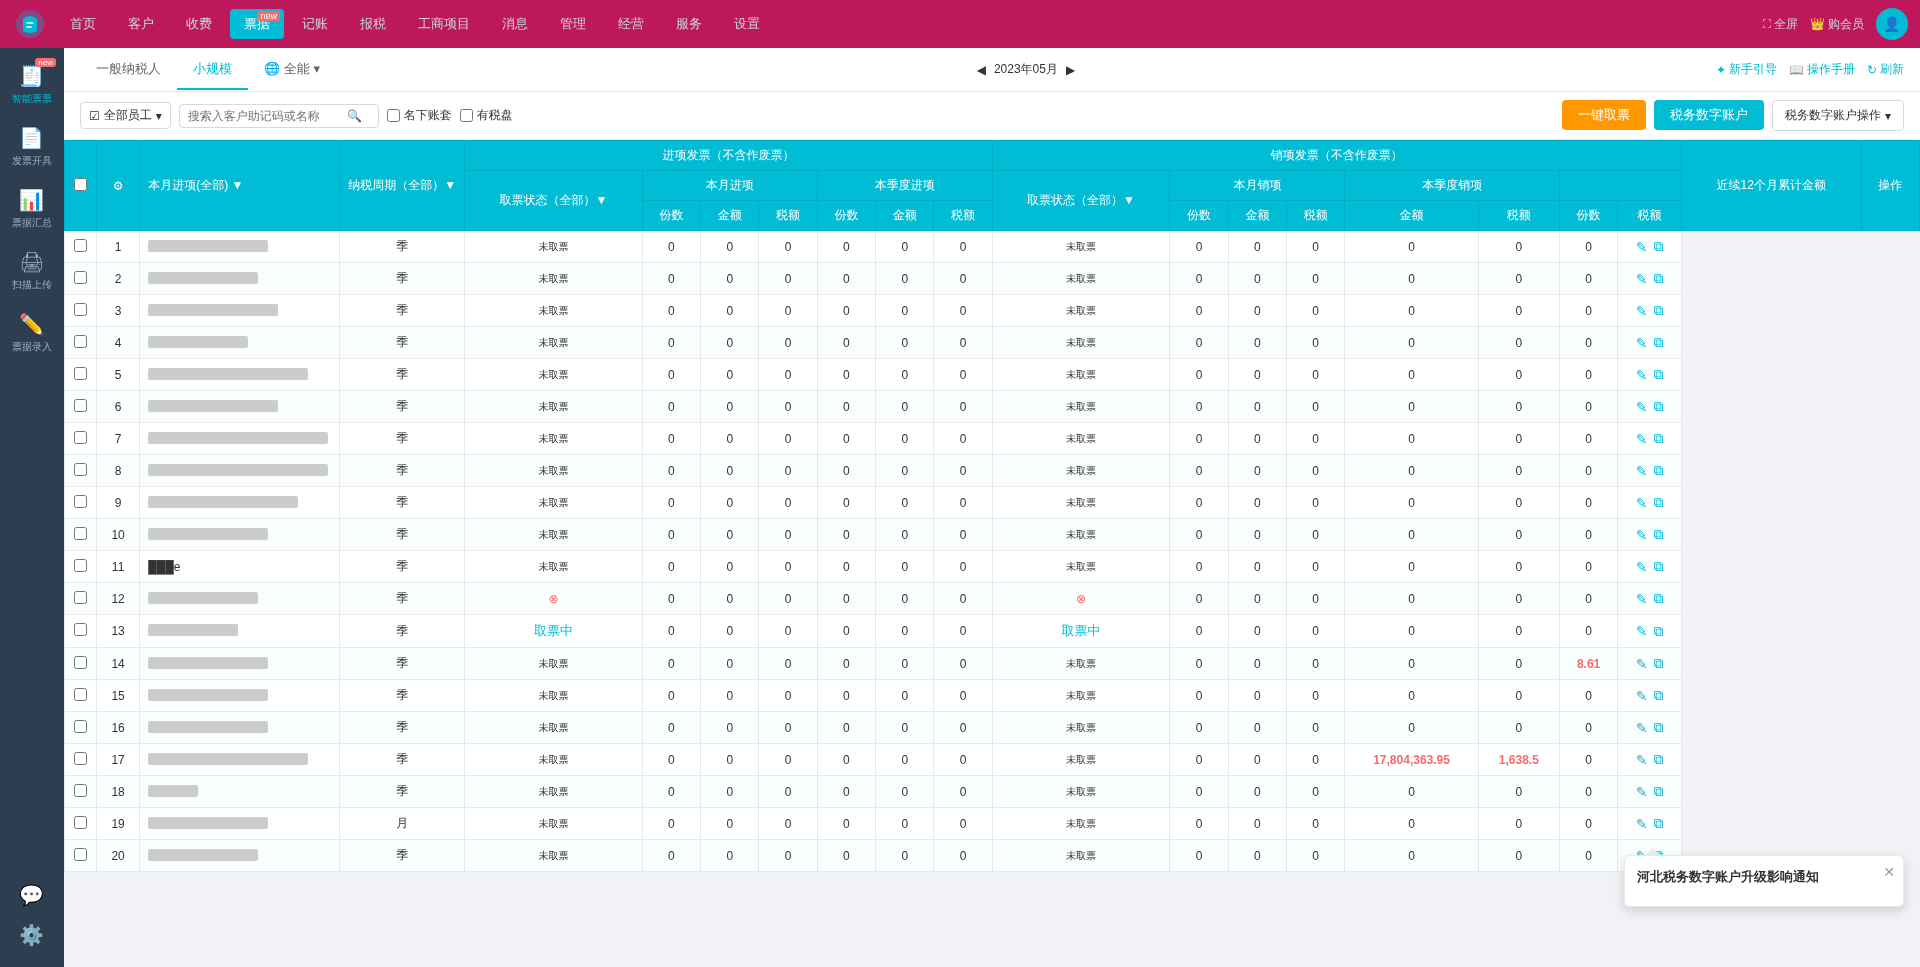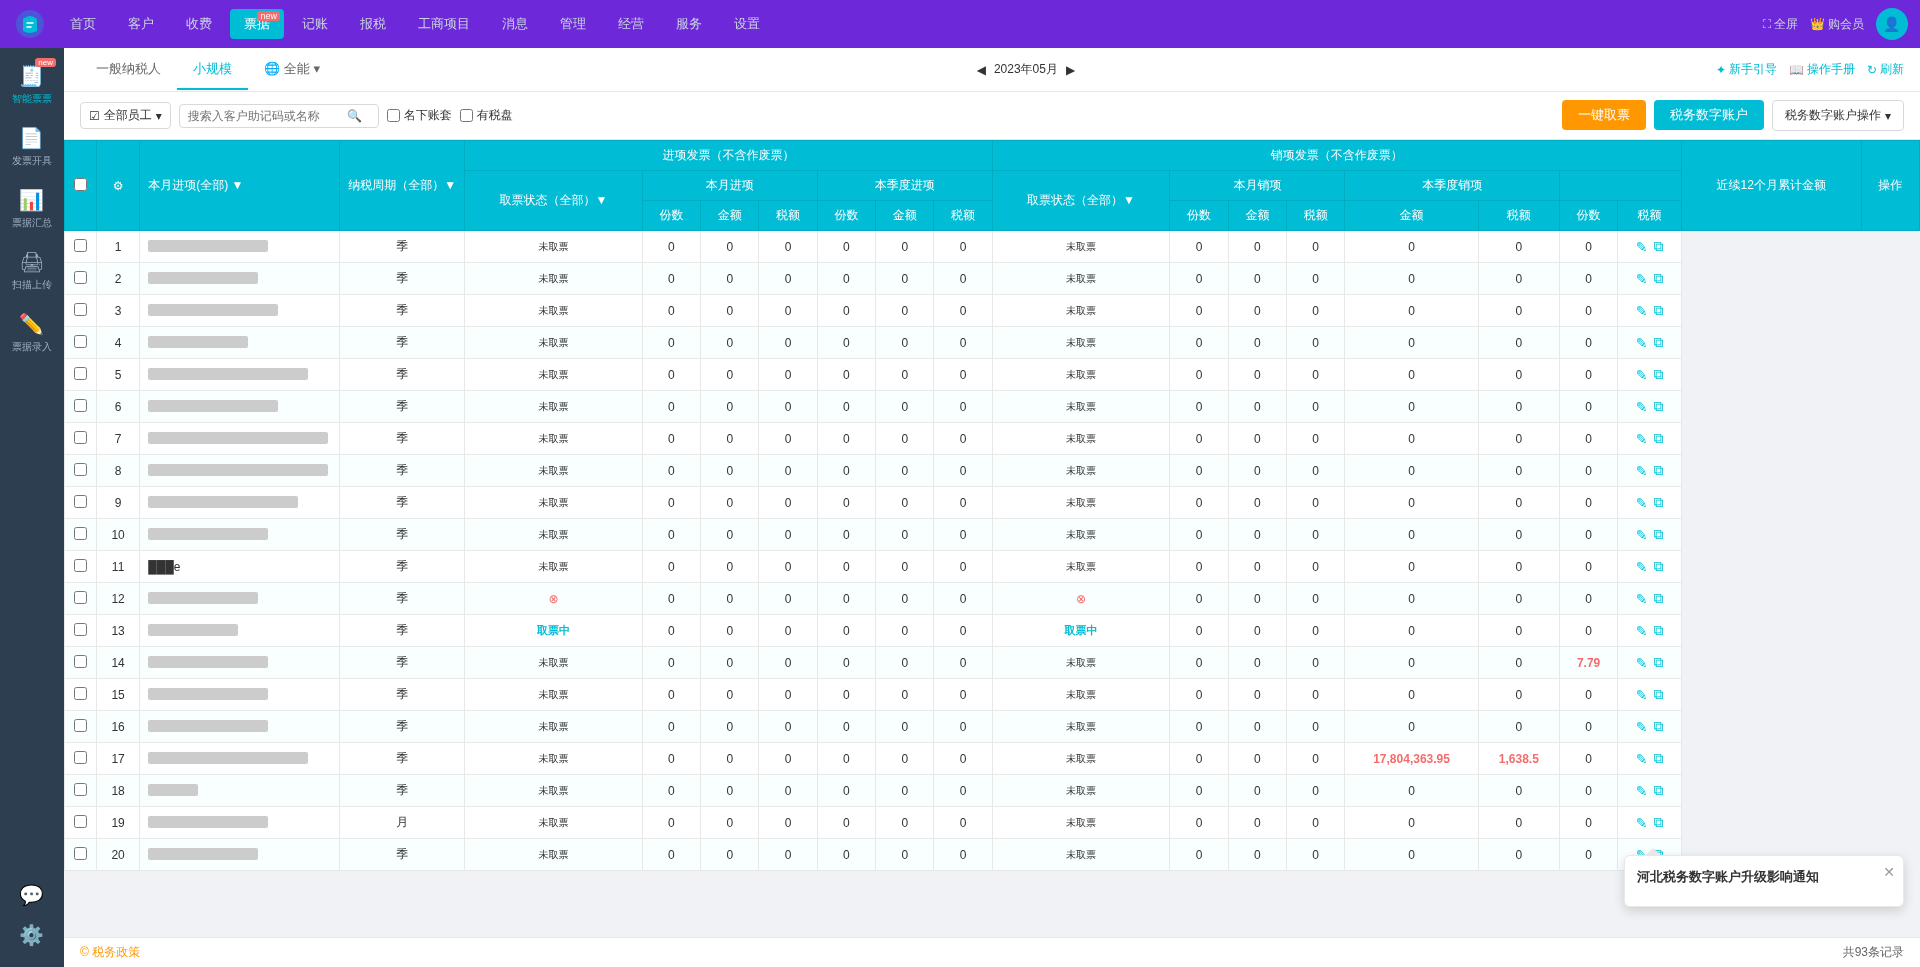--- a/index.html
+++ b/index.html
@@ -1,21 +1,21 @@
 <!DOCTYPE html>
 <html><head>
   <meta charset="utf-8">
   <style>
     * { box-sizing: border-box; margin: 0; padding: 0; }
     body { font-family: 'Microsoft YaHei', Arial, sans-serif; font-size: 12px; background: #f0f2f5; color: #333; overflow: hidden; width: 1920px; height: 967px; }
 
     
     .top-nav {
       height: 48px;
-      background: #6d28d9;
+      background: #be185d;
       display: flex;
       align-items: center;
       padding: 0 12px;
       color: #fff;
     }
     .top-nav .logo {
       width: 36px;
       height: 36px;
       margin-right: 8px;
       display: flex;
@@ -231,21 +231,21 @@
       white-space: nowrap;
     }
     .blurred-text {
       background: #ccc;
       border-radius: 2px;
       color: transparent;
       display: inline-block;
       height: 12px;
     }
     .status-unget { color: #333; font-size: 10px; }
-    .status-getting { color: #00bcd4; font-size: 11px; font-weight: bold; }
+    .status-getting { color: #00bcd4; font-size: 13px; }
     .status-error { color: #f56c6c; }
     .action-icons { display: flex; gap: 6px; justify-content: center; align-items: center; }
     .action-icon { color: #00bcd4; cursor: pointer; font-size: 14px; }
 
     
     .table-footer {
       background: #fff;
       border-top: 1px solid #e8e8e8;
       padding: 6px 16px;
       font-size: 12px;
@@ -810,21 +810,21 @@
       <td>0</td>
       <td>0</td>
       <td>0</td>
       <td>0</td>
       <td><span class="status-unget">未取票</span></td>
       <td>0</td>
       <td>0</td>
       <td>0</td>
       <td>0</td>
       <td>0</td>
-      <td><span class="highlight-amount">7.79</span></td>
+      <td><span class="highlight-amount">8.61</span></td>
       <td>
         <div class="action-icons">
           <span class="action-icon">✎</span>
           <span class="action-icon">⧉</span>
         </div>
       </td>
     </tr>
             <tr>
       <td><input type="checkbox" style=""></td>
       <td>15</td>
@@ -978,24 +978,20 @@
         <div class="action-icons">
           <span class="action-icon">✎</span>
           <span class="action-icon">⧉</span>
         </div>
       </td>
     </tr>
           </tbody>
       </table>
     </div>
 
-    <div class="table-footer">
-      <span class="tax-policy">© 税务政策</span>
-      <span style="margin-left:auto">共93条记录</span>
-    </div>
   </div>
 </div>
 
 <div class="notification-popup">
   <div class="notification-arrow"></div>
   <div class="close-x">✕</div>
   <div class="notification-title">河北税务数字账户升级影响通知</div>
 </div>
 
 </body></html>

